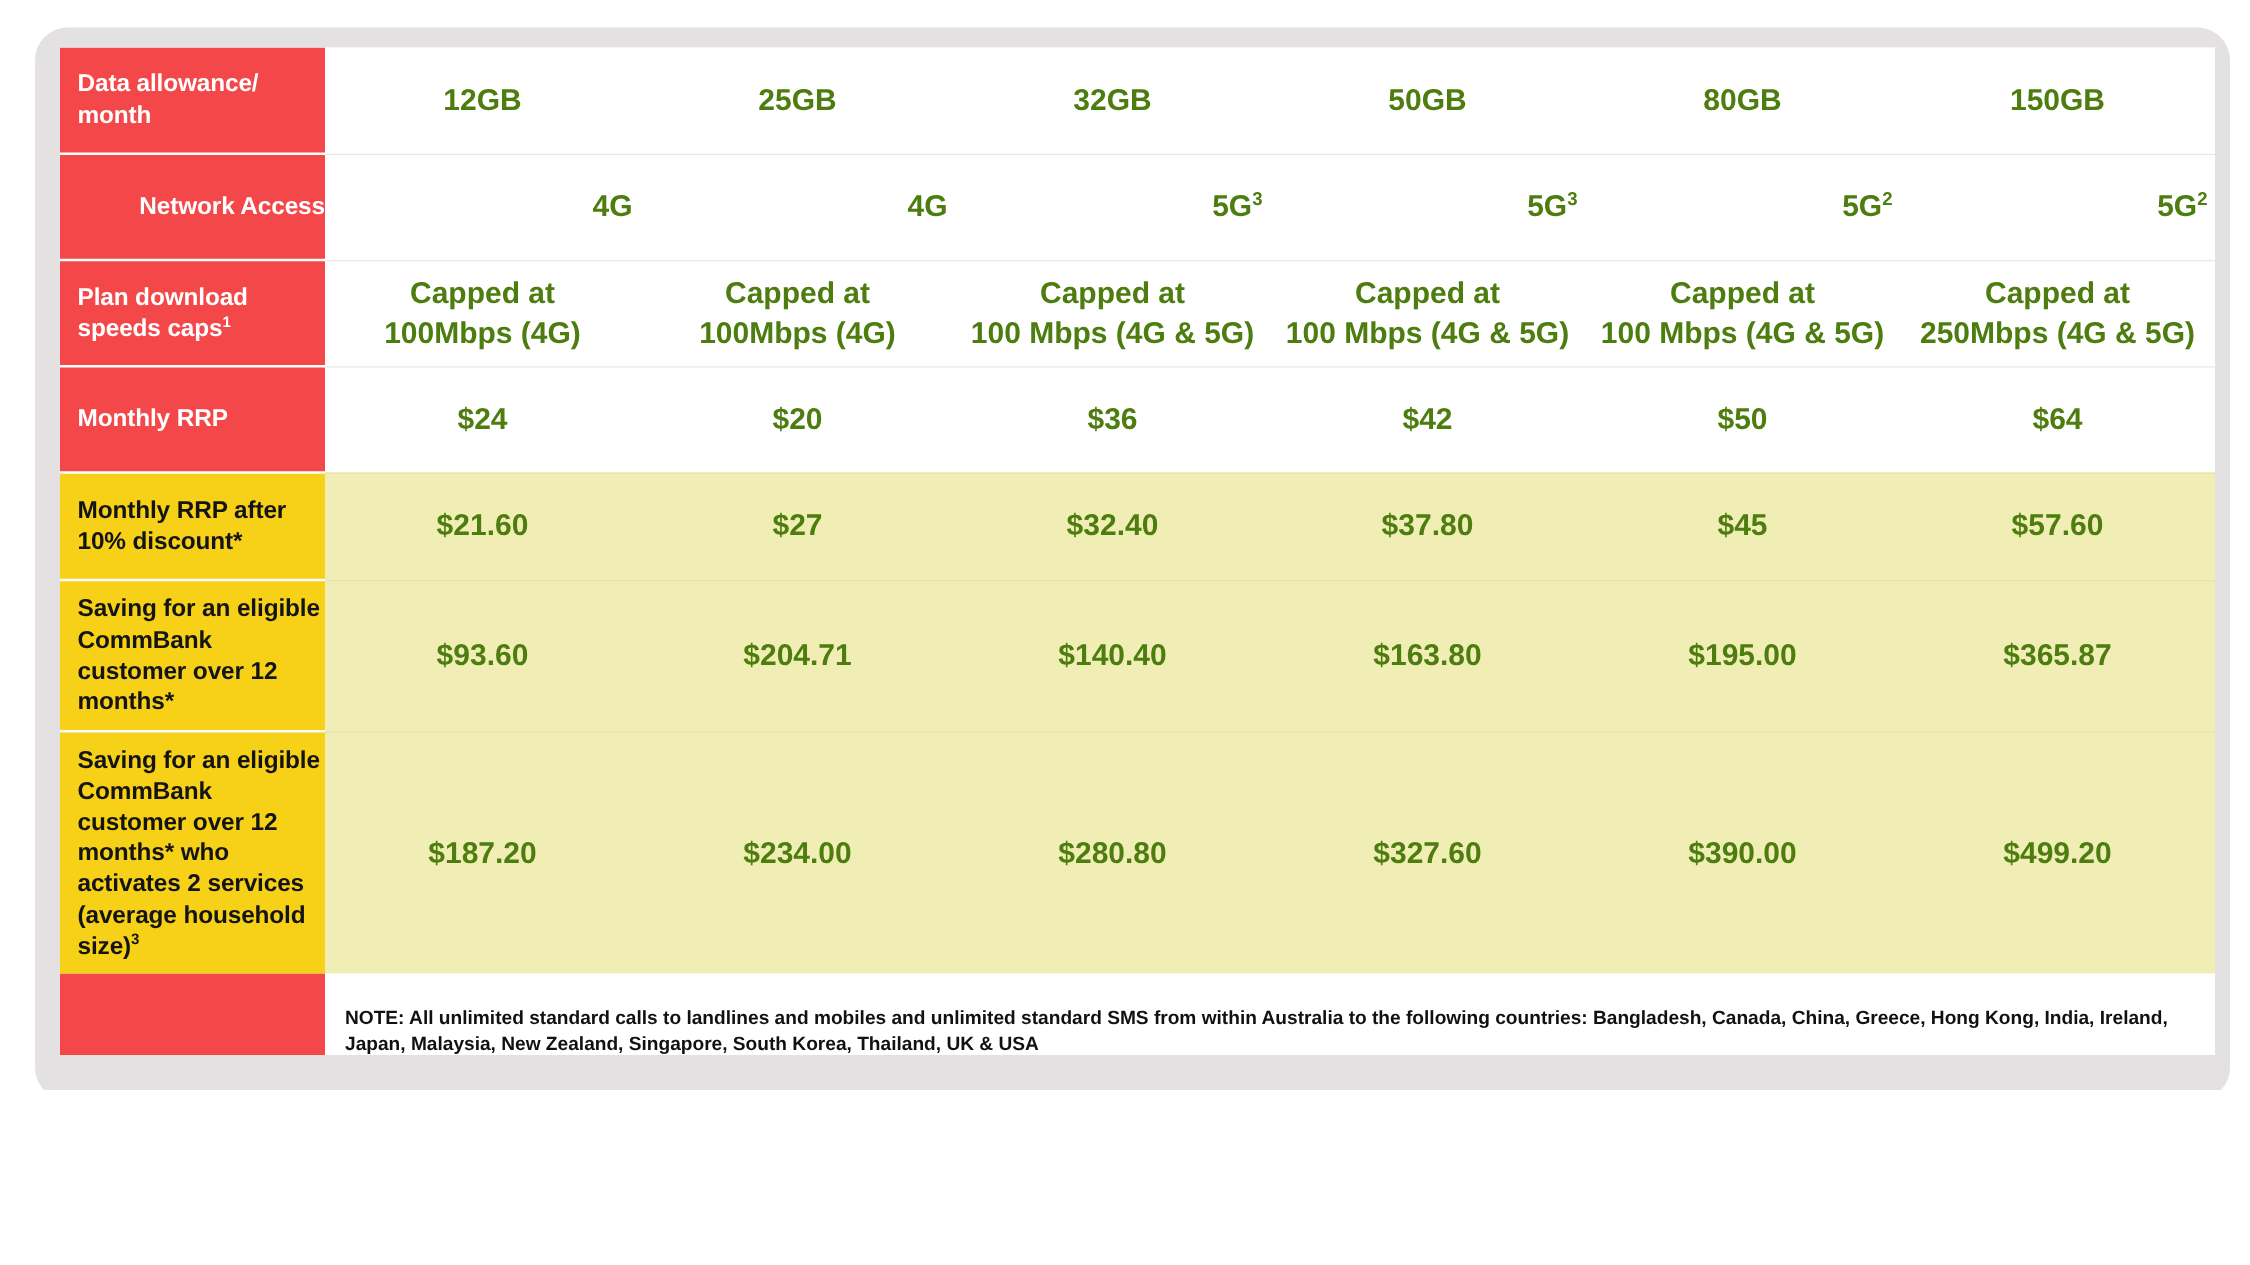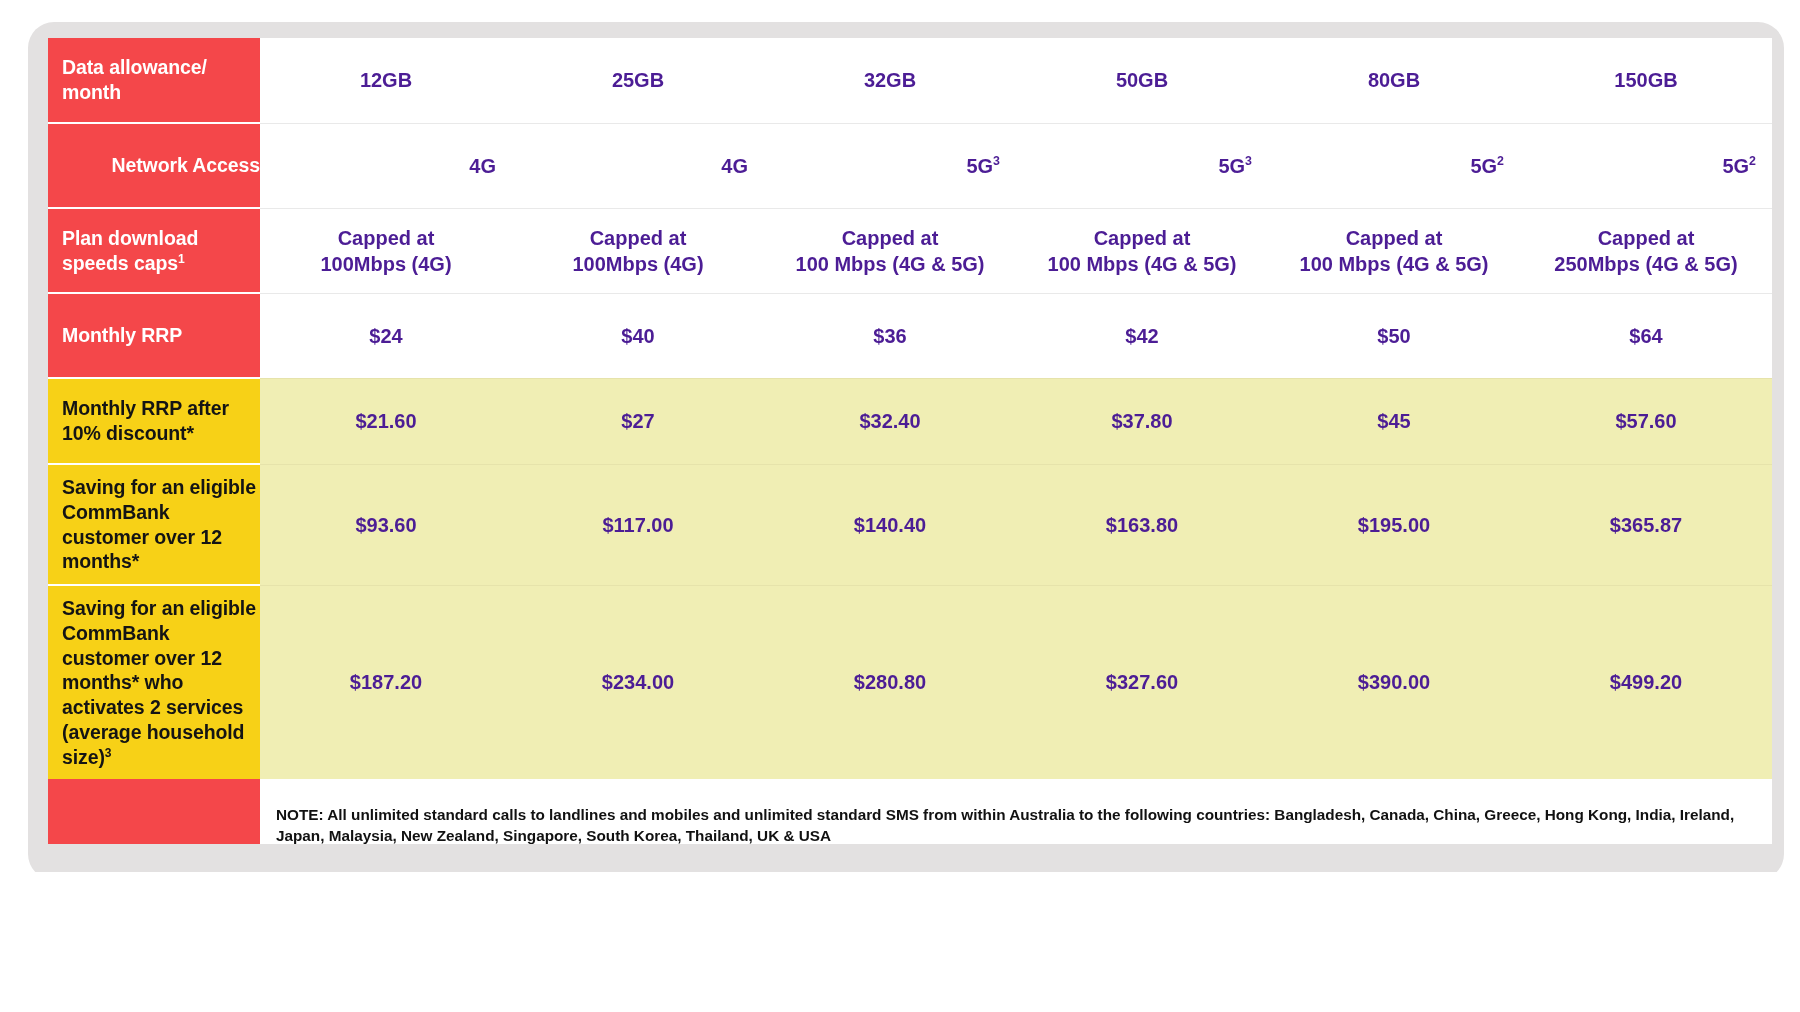--- a/index.html
+++ b/index.html
@@ -62,25 +62,25 @@
   
   tr.row + tr.row td.label::before {
     content: "";
     position: absolute;
   }
 
   
   td.val {
     text-align: center;
     vertical-align: middle;
-    font-size: 20px;
+    font-size: 24px;
     font-weight: bold;
-    color: #4c1d95;
+    color: #4d7c0f;
     line-height: 1.3;
-    padding: 10px 16px;
+    padding: 10px 6px;
   }
   td.val.white { background: #ffffff; }
   td.val.cream { background: #f0eeb4; }
 
   tr.row.white-row td.val { border-top: 1px solid #e9e9e9; }
   tr.row.white-row:first-child td.val { border-top: none; }
   tr.row.cream-row td.val { border-top: 1px solid #e6e3ab; }
 
   tr.row.white-row td.label.red { border-top: 2px solid #ffffff; }
   tr.row:first-child td.label.red { border-top: none; }
@@ -163,21 +163,21 @@
           <td class="val white"><span>Capped at</span><br><span>100 Mbps (4G &amp; 5G)</span></td>
           <td class="val white"><span>Capped at</span><br><span>100 Mbps (4G &amp; 5G)</span></td>
           <td class="val white"><span>Capped at</span><br><span>250Mbps (4G &amp; 5G)</span></td>
         </tr>
 
         <tr class="row white-row r-rrp">
           <td class="label red">
             <span>Monthly RRP</span>
           </td>
           <td class="val white">$24</td>
-          <td class="val white">$40</td>
+          <td class="val white">$20</td>
           <td class="val white">$36</td>
           <td class="val white">$42</td>
           <td class="val white">$50</td>
           <td class="val white">$64</td>
         </tr>
 
         <tr class="row cream-row r-disc">
           <td class="label gold">
             <span>Monthly RRP after 10% discount*</span>
           </td>
@@ -187,21 +187,21 @@
           <td class="val cream">$37.80</td>
           <td class="val cream">$45</td>
           <td class="val cream">$57.60</td>
         </tr>
 
         <tr class="row cream-row r-save1">
           <td class="label gold">
             <span>Saving for an eligible CommBank customer over 12 months*</span>
           </td>
           <td class="val cream">$93.60</td>
-          <td class="val cream">$117.00</td>
+          <td class="val cream">$204.71</td>
           <td class="val cream">$140.40</td>
           <td class="val cream">$163.80</td>
           <td class="val cream">$195.00</td>
           <td class="val cream">$365.87</td>
         </tr>
 
         <tr class="row cream-row r-save2">
           <td class="label gold">
             <span>Saving for an eligible CommBank customer over 12 months* who activates 2 services (average household size)</span><sup>3</sup>
           </td>

